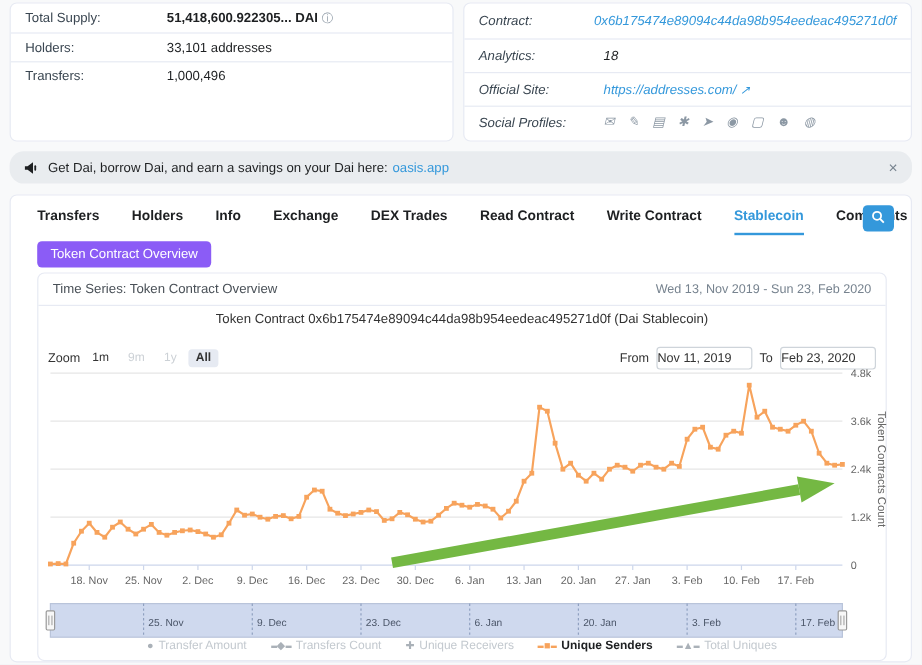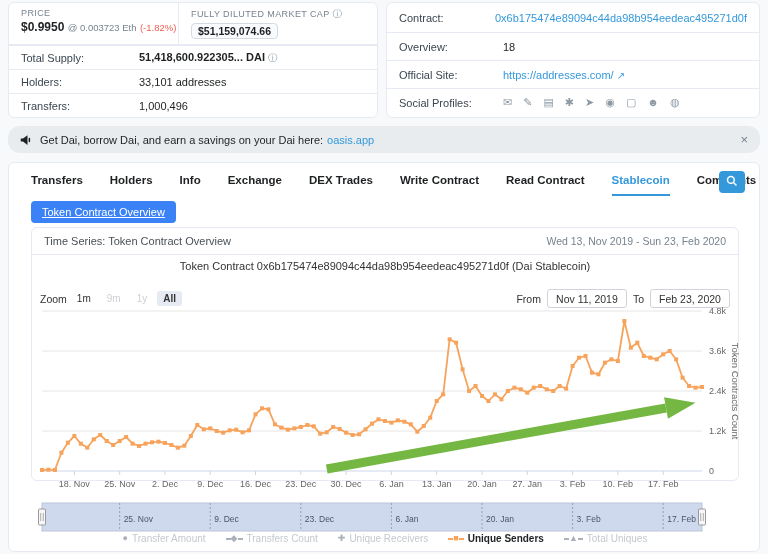--- a/index.html
+++ b/index.html
@@ -22,21 +22,21 @@
   .mcap-chip { display:inline-block; margin-top:2px; border:1px solid #d5dae2; background:#f8fafd;
     border-radius:4px; padding:1px 6px; font-size:10.5px; font-weight:700; }
   .info-i { color:#8c98a4; font-size:9.5px; font-weight:400; }
   .ov-row { display:flex; align-items:center; height:24px; padding:0 12px; border-top:1px solid #e7eaf3; font-size:11px; }
   .ov-row:first-of-type { border-top:none; }
   .ov-lbl { width:118px; color:#3a4651; }
   .ov-val { color:#1e2022; }
   .bold { font-weight:700; }
 
   
-  #card-profile { left:386px; top:2px; width:374px; height:116px; }
+  #card-profile { left:386px; top:2px; width:374px; height:116px;font-style:italic; }
   .pr-row { display:flex; align-items:center; height:28px; padding:0 12px; border-top:1px solid #e7eaf3; font-size:11px; }
   .pr-row:first-child { border-top:none; height:29px; }
   .pr-lbl { width:104px; color:#3a4651; }
   .link { color:#3498db; text-decoration:none; cursor:pointer; }
   .ext { font-size:10px; }
   .soc-wrap { display:flex; gap:11px; }
   .soc { color:#8c98a4; font-size:11px; cursor:pointer; line-height:1; }
 
   
   #announce { position:absolute; left:8px; top:126px; width:752px; height:27px; background:#e9ecef;
@@ -45,72 +45,55 @@
   #announce .close { margin-left:auto; color:#77838f; font-size:13px; cursor:pointer; }
   #announce .alink { margin-left:4px; }
 
   
   #card-main { left:8px; top:162px; width:752px; height:390px; }
   #tabs { display:flex; gap:27px; padding:11px 0 0 22px; font-size:11.5px; font-weight:600; }
   .tab { cursor:pointer; padding-bottom:8px; color:#1e2022; white-space:nowrap; }
   .tab.active { color:#3498db; border-bottom:2px solid #3498db; }
   #search-btn { position:absolute; right:14px; top:8px; width:26px; height:22px; background:#3498db;
     border:none; border-radius:4px; cursor:pointer; display:flex; align-items:center; justify-content:center; }
-  #ovr-btn { position:absolute; left:22px; top:38px; background:#3b82f6; color:#fff; border:none;
-    border-radius:4px; font-size:11px; padding:5px 11px; cursor:pointer; font-family:inherit;text-decoration:underline; }
-
-  
-  #panel { position:absolute; left:22px; top:64px; width:708px; height:254px; border:1px solid #e7eaf3; border-radius:6px; }
+  #ovr-btn { position:absolute; left:22px; top:38px; background:#8b5cf6; color:#fff; border:none;
+    border-radius:4px; font-size:11px; padding:5px 11px; cursor:pointer; font-family:inherit; }
+
+  
+  #panel { position:absolute; left:22px; top:64px; width:708px; height:324px; border:1px solid #e7eaf3; border-radius:6px; }
   #panel-head { height:27px; border-bottom:1px solid #e7eaf3; display:flex; align-items:center; padding:0 12px; }
   #panel-title { font-size:11px; color:#495057; }
   #panel-range { margin-left:auto; font-size:10.5px; color:#77838f; }
   #panel-body { position:relative; height:295px; }
   #c-title { position:absolute; top:5px; width:100%; text-align:center; font-size:11px; color:#333; }
   #c-sub { position:absolute; top:19px; width:100%; text-align:center; font-size:9.5px; color:#666; }
   #controls { position:absolute; top:34px; left:8px; right:8px; display:flex; align-items:center; }
   #zoom-group { display:flex; align-items:center; gap:4px; font-size:10.5px; color:#333; }
   .zbtn { font-size:10px; padding:2px 6px; border-radius:3px; cursor:pointer; }
   .zbtn.enabled { color:#333; }
   .zbtn.disabled { color:#ccd1d6; cursor:default; }
   .zbtn.active { background:#e6eaf2; color:#333; font-weight:700; }
   #range-group { margin-left:auto; display:flex; align-items:center; gap:6px; font-size:10.5px; color:#333; }
   .date-input { width:80px; height:19px; border:1px solid #ced4da; border-radius:3px; font-size:10.5px;
-    text-align:center; color:#333; font-family:inherit; background:#fff; }
+    text-align:left; color:#333; font-family:inherit; background:#fff; }
   #chart-svg { position:absolute; left:0; top:46px; }
   #chart-svg text { font-family:"Liberation Sans", sans-serif; }
   #legend { position:absolute; left:0; top:278px; width:100%; display:flex; justify-content:center; gap:20px; font-size:10px; }
   .lg-item { display:flex; align-items:center; gap:4px; cursor:pointer; color:#c3c9cf; }
   .lg-item .mk { font-size:9px; color:#aab1b8; position:relative; line-height:1; }
   .lg-item.on { color:#1e2022; font-weight:700; }
   .lg-item.on .mk { color:#f7a35c; }
   .mk-line { display:inline-block; vertical-align:middle; width:5px; height:2px; background:currentColor; }
 </style>
 </head>
 <body>
 
 <div id="canvas">
 
   <div class="card" id="card-overview">
-    <div class="ov-top">
-      <div class="ov-price">
-        <div class="lbl-xs">PRICE</div>
-        <div class="price-line">
-          <span>$0.9950</span>
-          <span class="price-eth">@ 0.003723 Eth</span>
-          <span class="price-chg">(-1.82%)</span>
-        </div>
-      </div>
-      <div class="ov-mcap">
-        <div class="lbl-xs">
-          <span>FULLY DILUTED MARKET CAP</span>
-          <span class="info-i">ⓘ</span>
-        </div>
-        <span class="mcap-chip">$51,159,074.66</span>
-      </div>
-    </div>
     <div class="ov-row">
       <span class="ov-lbl">Total Supply:</span>
       <span class="ov-val bold">
         <span>51,418,600.922305...</span>
         <span>DAI</span>
         <span class="info-i">ⓘ</span>
       </span>
     </div>
     <div class="ov-row">
       <span class="ov-lbl">Holders:</span>
@@ -121,21 +104,21 @@
       <span class="ov-val">1,000,496</span>
     </div>
   </div>
 
   <div class="card" id="card-profile">
     <div class="pr-row">
       <span class="pr-lbl">Contract:</span>
       <span class="link">0x6b175474e89094c44da98b954eedeac495271d0f</span>
     </div>
     <div class="pr-row">
-      <span class="pr-lbl">Overview:</span>
+      <span class="pr-lbl">Analytics:</span>
       <span>18</span>
     </div>
     <div class="pr-row">
       <span class="pr-lbl">Official Site:</span>
       <span class="link">
         <span>https://addresses.com/</span>
         <span class="ext">↗</span>
       </span>
     </div>
     <div class="pr-row">
@@ -166,22 +149,22 @@
     <span class="close">×</span>
   </div>
 
   <div class="card" id="card-main">
     <div id="tabs">
         <div class="tab">Transfers</div>
         <div class="tab">Holders</div>
         <div class="tab">Info</div>
         <div class="tab">Exchange</div>
         <div class="tab">DEX Trades</div>
+        <div class="tab">Read Contract</div>
         <div class="tab">Write Contract</div>
-        <div class="tab">Read Contract</div>
         <div class="tab active">Stablecoin</div>
         <div class="tab">Comments</div>
       </div>
     <button id="search-btn">
       <span>
         <svg width="12" height="12" viewBox="0 0 16 16">
             <circle cx="6.5" cy="6.5" r="4.5" fill="none" stroke="#fff" stroke-width="2"></circle>
             <line x1="10" y1="10" x2="14" y2="14" stroke="#fff" stroke-width="2"></line>
           </svg>
       </span>

